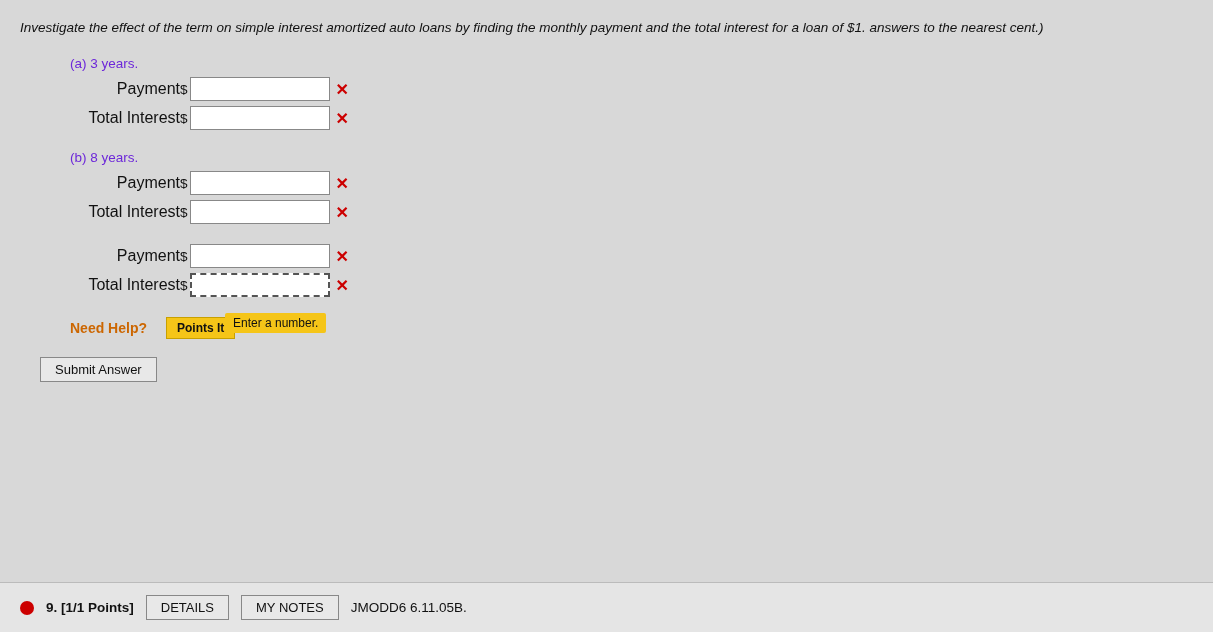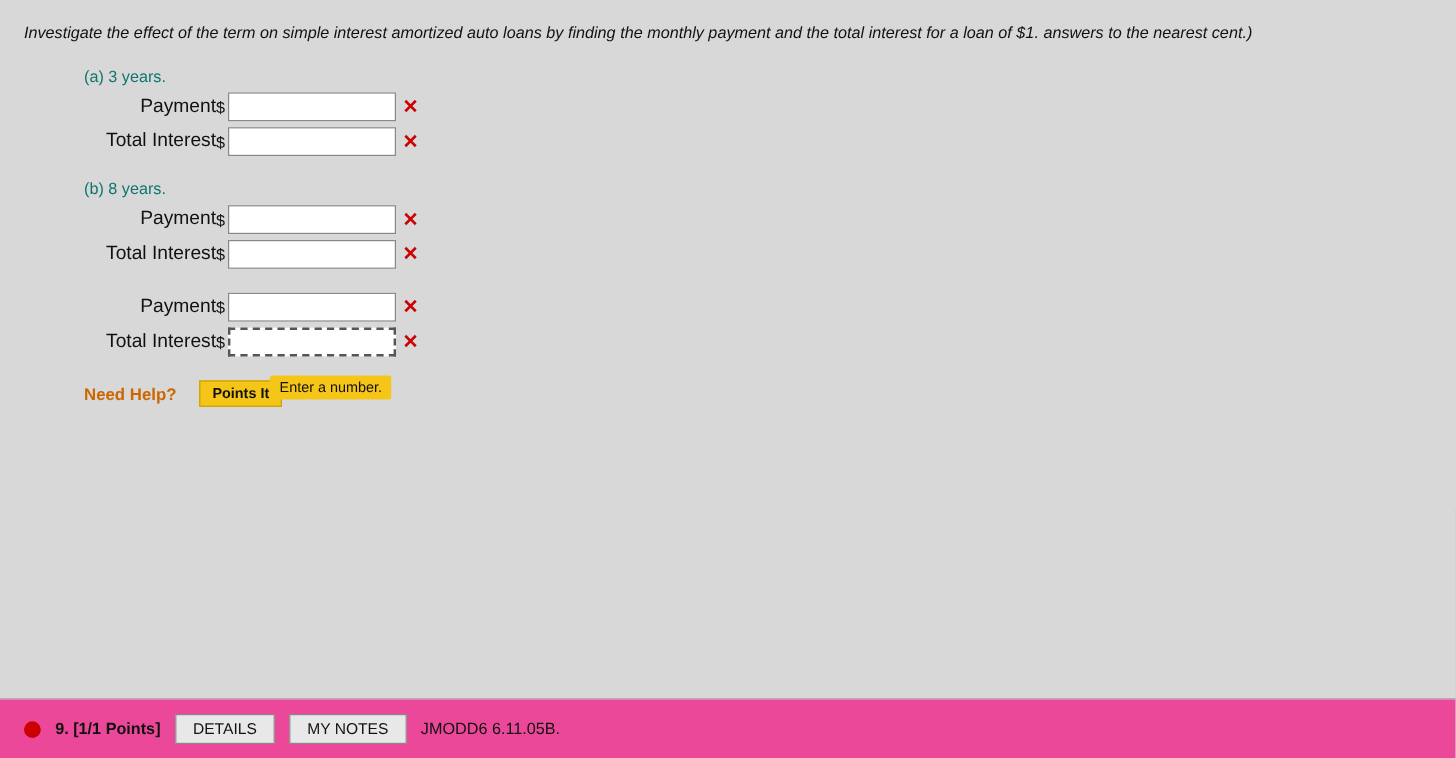--- a/index.html
+++ b/index.html
@@ -27,21 +27,21 @@
       font-style: italic;
     }
 
     .section {
       margin-left: 50px;
       margin-bottom: 20px;
     }
 
     .section-title {
       font-size: 13.5px;
-      color: #0f766e;
+      color: #6d28d9;
       margin-bottom: 6px;
     }
 
     .field-row {
       display: flex;
       align-items: center;
       margin-bottom: 5px;
       position: relative;
     }
 
@@ -125,21 +125,21 @@
     .submit-btn {
       background: #e8e8e8;
       border: 1px solid #888;
       color: #111;
       font-size: 13px;
       padding: 4px 14px;
       cursor: pointer;
     }
 
     .bottom-bar {
-      background: #ec4899;
+      background: #e5e5e5;
       border-top: 1px solid #bbb;
       padding: 10px 20px;
       display: flex;
       align-items: center;
       gap: 12px;
       min-height: 50px;
     }
 
     .points-label {
       font-size: 13.5px;
@@ -222,20 +222,23 @@
       <span class="x-mark">✕</span>
       <div class="tooltip">Enter a number.</div>
     </div>
   </div>
 
   <div class="need-help-row">
     <span class="need-help-label">Need Help?</span>
     <button class="watch-it-btn">Points It</button>
   </div>
 
+  <div class="submit-row">
+    <button class="submit-btn">Submit Answer</button>
+  </div>
 
 </div>
 
 <div class="bottom-bar">
   <span class="red-dot"></span>
   <span class="points-label">9.  [1/1 Points]</span>
   <button class="details-btn">DETAILS</button>
   <button class="my-notes-btn">MY NOTES</button>
   <span class="jmodd-label">JMODD6 6.11.05B.</span>
 </div>

